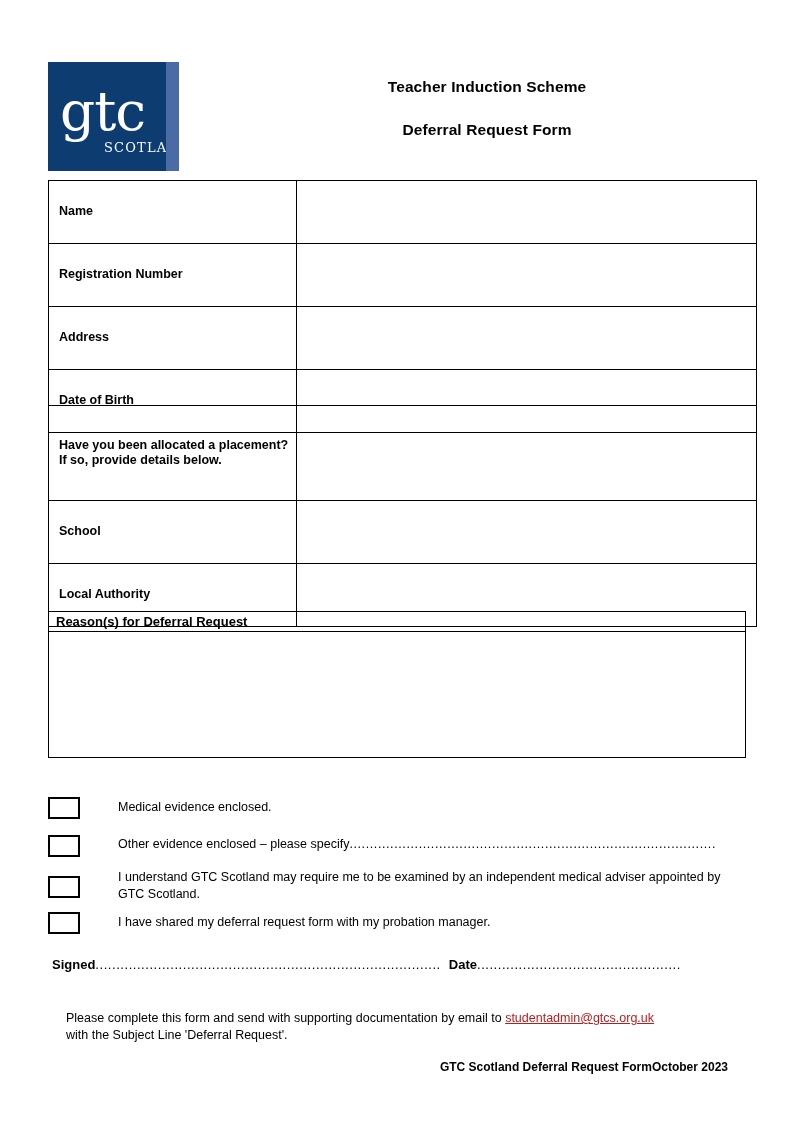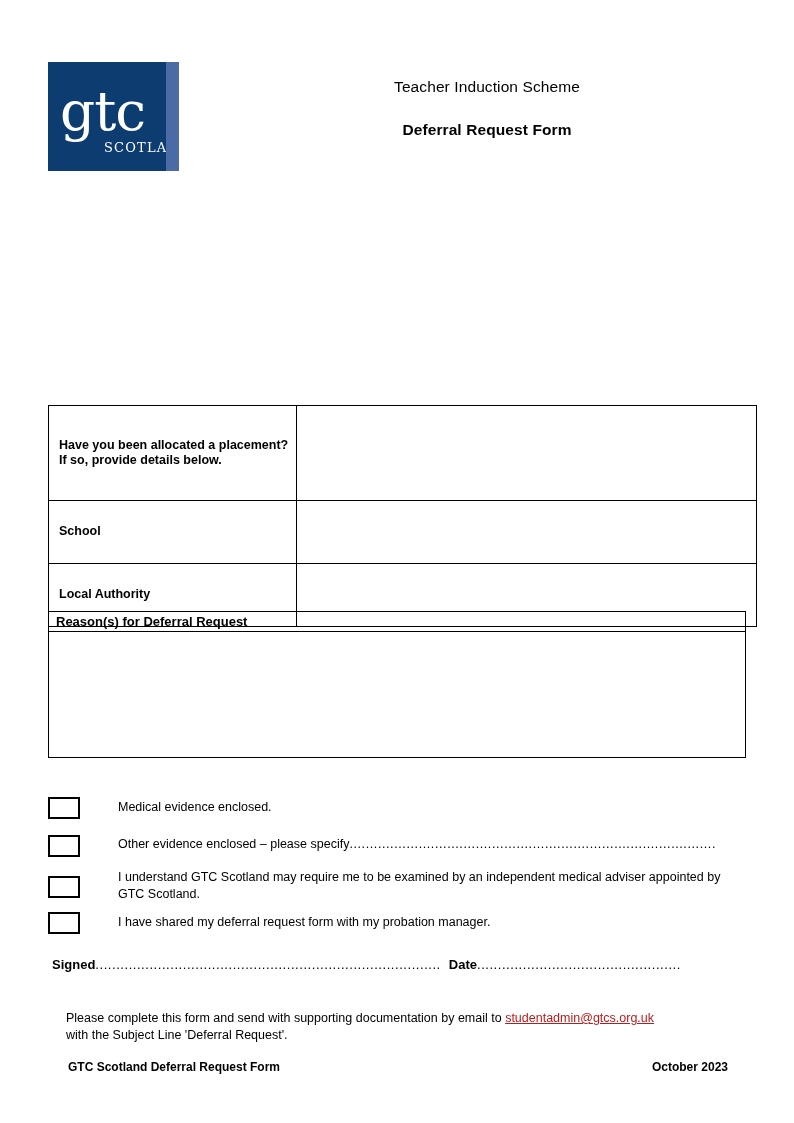--- a/index.html
+++ b/index.html
@@ -75,21 +75,21 @@
   }
   .title-block {
     position: absolute;
     left: 180px;
     top: 16px;
     width: 518px;
     text-align: center;
   }
   .title-line1 {
     font-size: 15.5px;
-    font-weight: normal;
+    font-weight: bold;
     letter-spacing: 0.1px;
   }
   .title-line2 {
     margin-top: 25px;
     font-size: 15.5px;
     font-weight: bold;
     letter-spacing: 0.1px;
   }
 
   
@@ -217,21 +217,21 @@
     color: #b91c1c;
     text-decoration: underline;
   }
 
   .footer-bar {
     position: absolute;
     left: 68px;
     top: 1060px;
     width: 660px;
     display: flex;
-    justify-content: space-between;
+    justify-content: flex-end;
     font-size: 12px;
     font-weight: bold;
   }
 </style>
 </head>
 <body>
 
 <div class="page">
 
   <div class="header">
@@ -242,20 +242,40 @@
       <div class="logo-strip"></div>
     </div>
 
     <div class="title-block">
       <div class="title-line1">Teacher Induction Scheme</div>
       <div class="title-line2">Deferral Request Form</div>
     </div>
 
   </div>
 
+  <table class="form-table" id="table-personal">
+    <tbody>
+      <tr>
+        <td class="label">Name</td>
+        <td class="value"></td>
+      </tr>
+      <tr>
+        <td class="label">Registration Number</td>
+        <td class="value"></td>
+      </tr>
+      <tr>
+        <td class="label">Address</td>
+        <td class="value"></td>
+      </tr>
+      <tr>
+        <td class="label">Date of Birth</td>
+        <td class="value"></td>
+      </tr>
+    </tbody>
+  </table>
 
   <table class="form-table" id="table-placement">
     <tbody>
       <tr>
         <td class="label r-placement">Have you been allocated a placement? If so, provide details below.</td>
         <td class="value r-placement"></td>
       </tr>
       <tr>
         <td class="label r-other">School</td>
         <td class="value r-other"></td>

